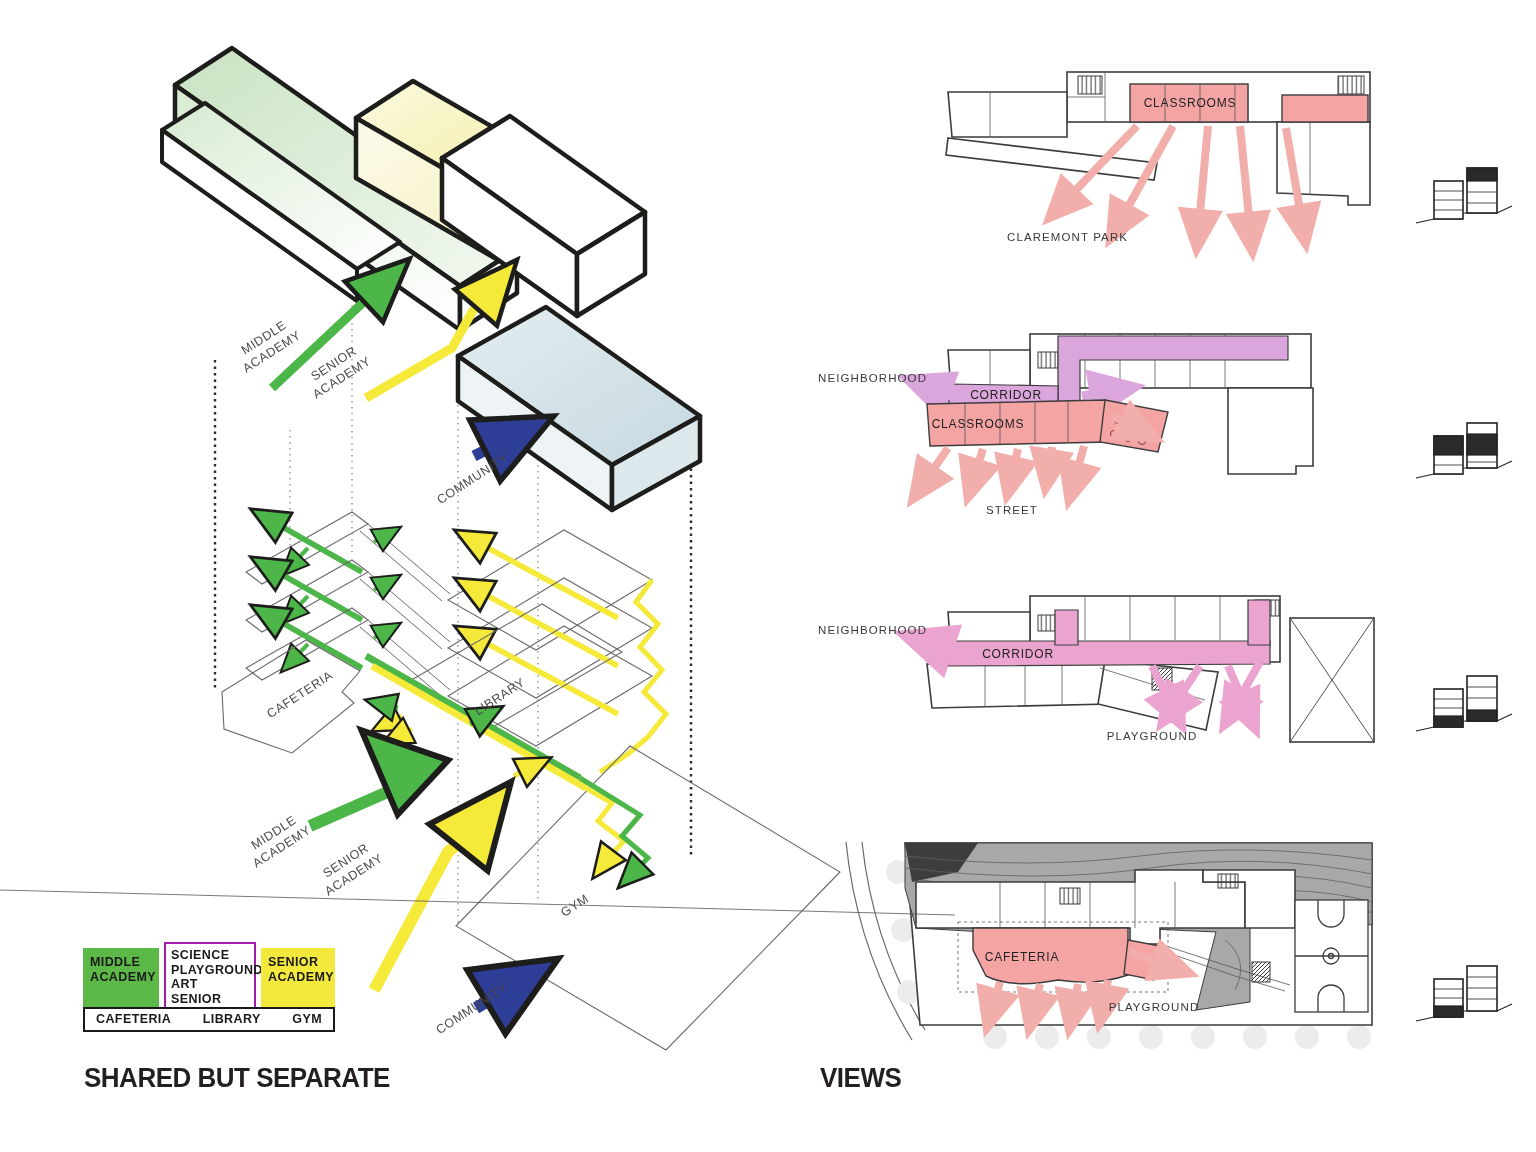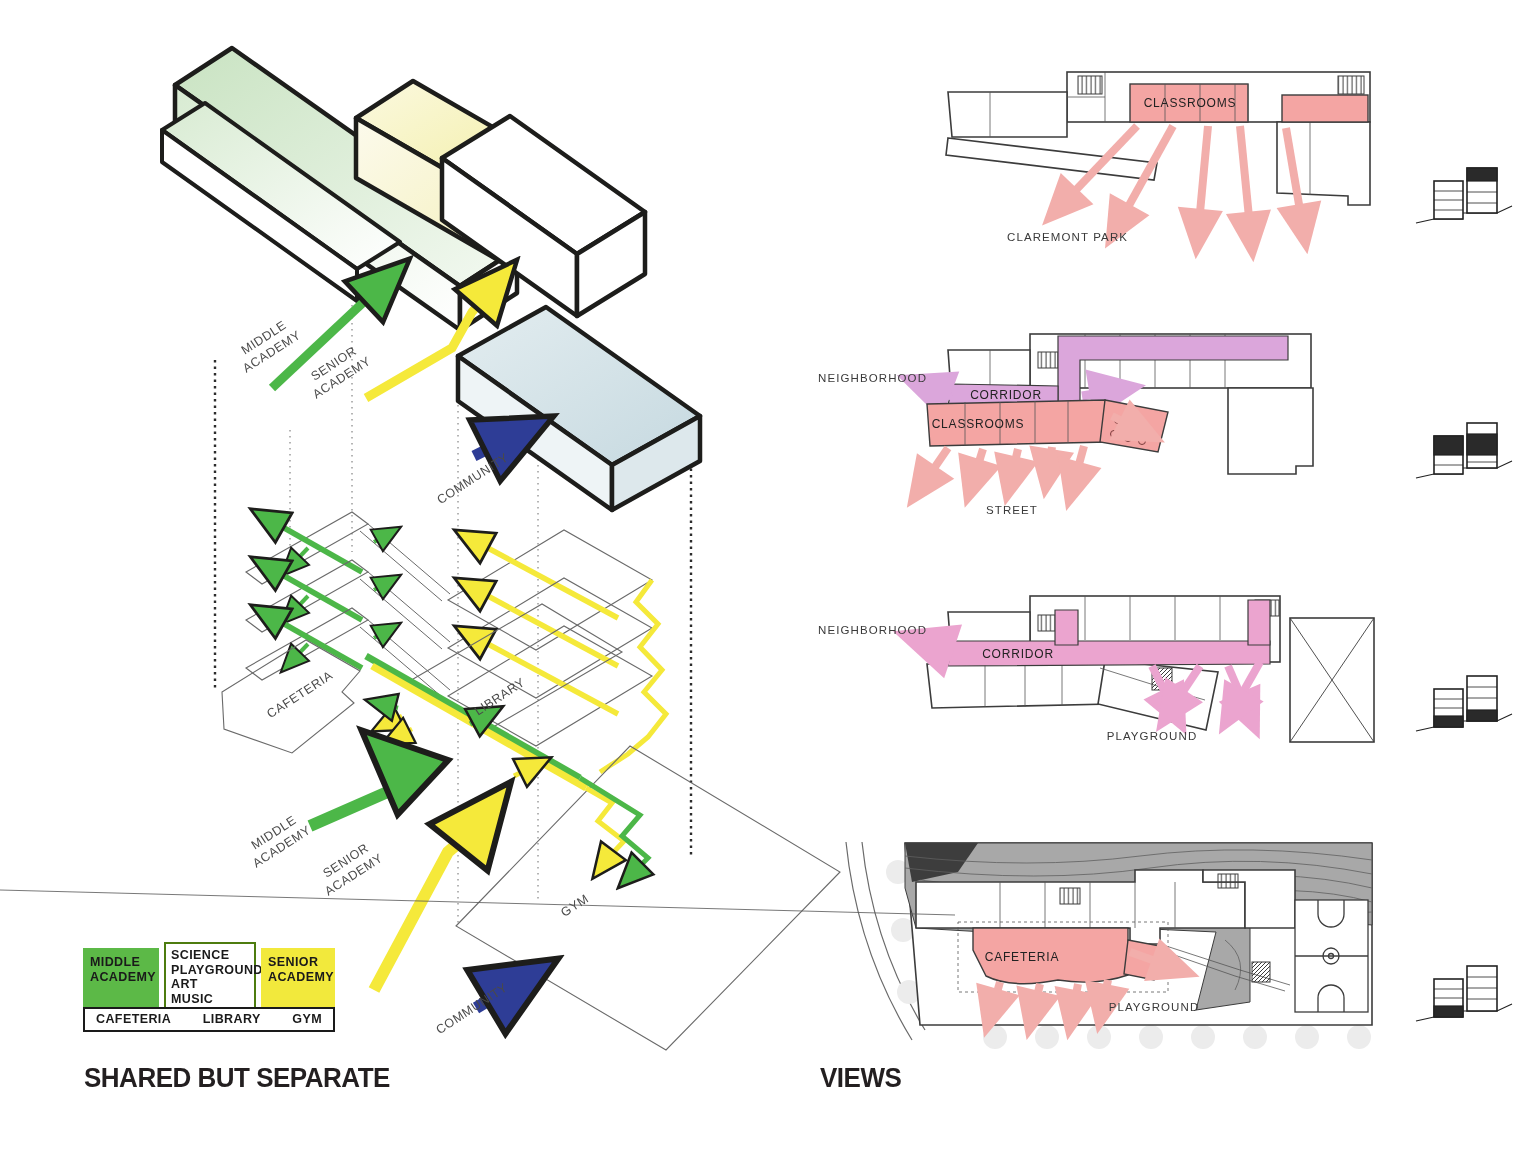--- a/index.html
+++ b/index.html
@@ -12,21 +12,21 @@
   .title{
     position:absolute;font-size:26px;font-weight:bold;color:#231f20;
     letter-spacing:-.5px;transform:scaleY(1.04);transform-origin:left top;white-space:nowrap;
   }
   #title-left{left:84px;top:1062px;}
   #title-right{left:820px;top:1062px;}
   
   .legend{position:absolute;left:0;top:0;color:#1a1a1a;}
   .lg-box{position:absolute;font-size:12.5px;font-weight:bold;line-height:14.5px;letter-spacing:.4px;}
   .lg-green{left:83px;top:948px;width:76px;height:59px;background:#5cb947;padding:7px 0 0 7px;box-sizing:border-box;}
-  .lg-white{left:164px;top:942px;width:92px;height:68px;background:#fff;border:2px solid #4d7c0f;padding:4px 0 0 5px;box-sizing:border-box;}
+  .lg-white{left:164px;top:942px;width:92px;height:68px;background:#fff;border:2px solid #a21caf;padding:4px 0 0 5px;box-sizing:border-box;}
   .lg-white .l3{word-spacing:12px;}
   .lg-yellow{left:261px;top:948px;width:74px;height:59px;background:#f2e93c;padding:7px 0 0 7px;box-sizing:border-box;}
   .lg-bar{left:83px;top:1007px;width:252px;height:25px;background:#fff;border:2px solid #1a1a1a;box-sizing:border-box;
           display:flex;justify-content:space-between;align-items:center;padding:0 11px;font-size:12.5px;font-weight:bold;letter-spacing:.4px;}
   
   text{font-family:"Liberation Sans",sans-serif;fill:#3a3a3a;}
   .axlbl{font-size:12.5px;letter-spacing:.6px;fill:#4a4a4a;}
   .plnlbl{font-size:11.5px;letter-spacing:1.1px;fill:#3a3a3a;}
   .zonelbl{font-size:12px;letter-spacing:.8px;fill:#222;}
   
@@ -448,21 +448,21 @@
 </svg>
 
 <div class="legend">
   <div class="lg-box lg-green">
     <div>MIDDLE</div>
     <div>ACADEMY</div>
   </div>
   <div class="lg-box lg-white">
     <div>SCIENCE</div>
     <div>PLAYGROUND</div>
-    <div class="l3">ART MUSIC</div>
+    <div class="l3">ART SENIOR</div>
   </div>
   <div class="lg-box lg-yellow">
     <div>SENIOR</div>
     <div>ACADEMY</div>
   </div>
   <div class="lg-box lg-bar">
     <span>CAFETERIA</span>
     <span>LIBRARY</span>
     <span>GYM</span>
   </div>

